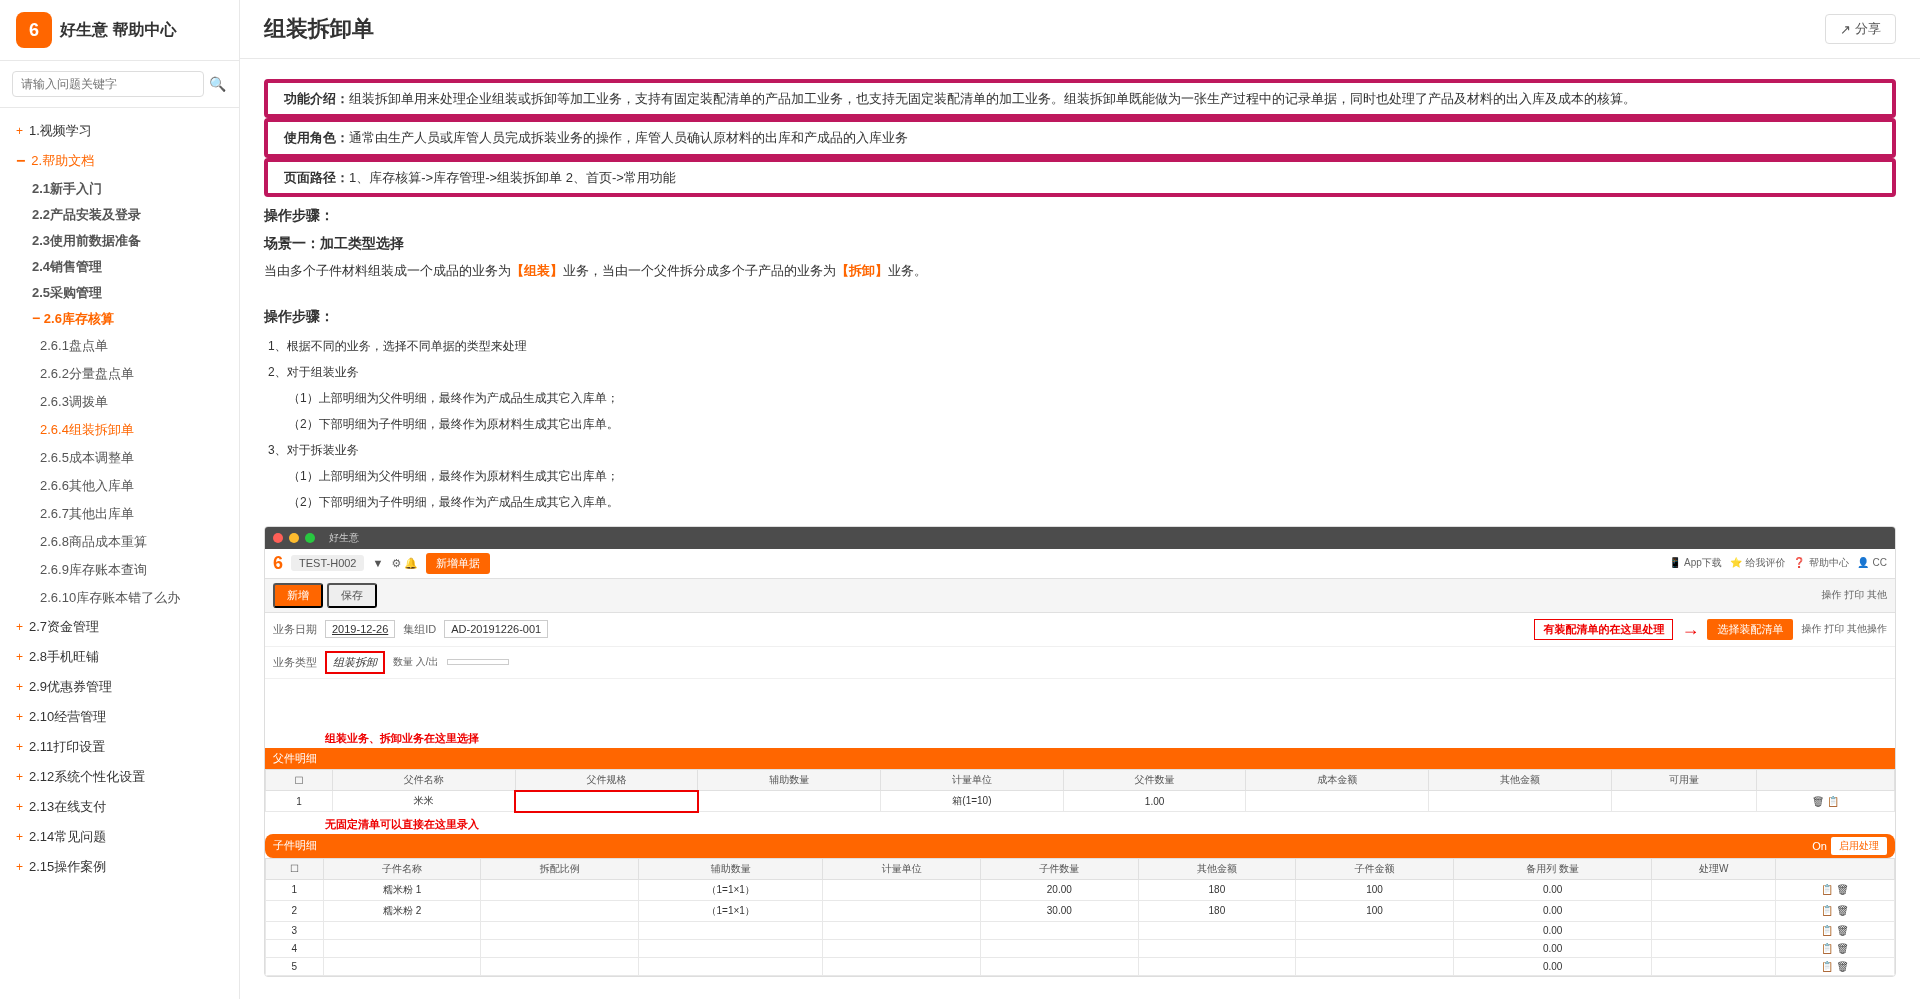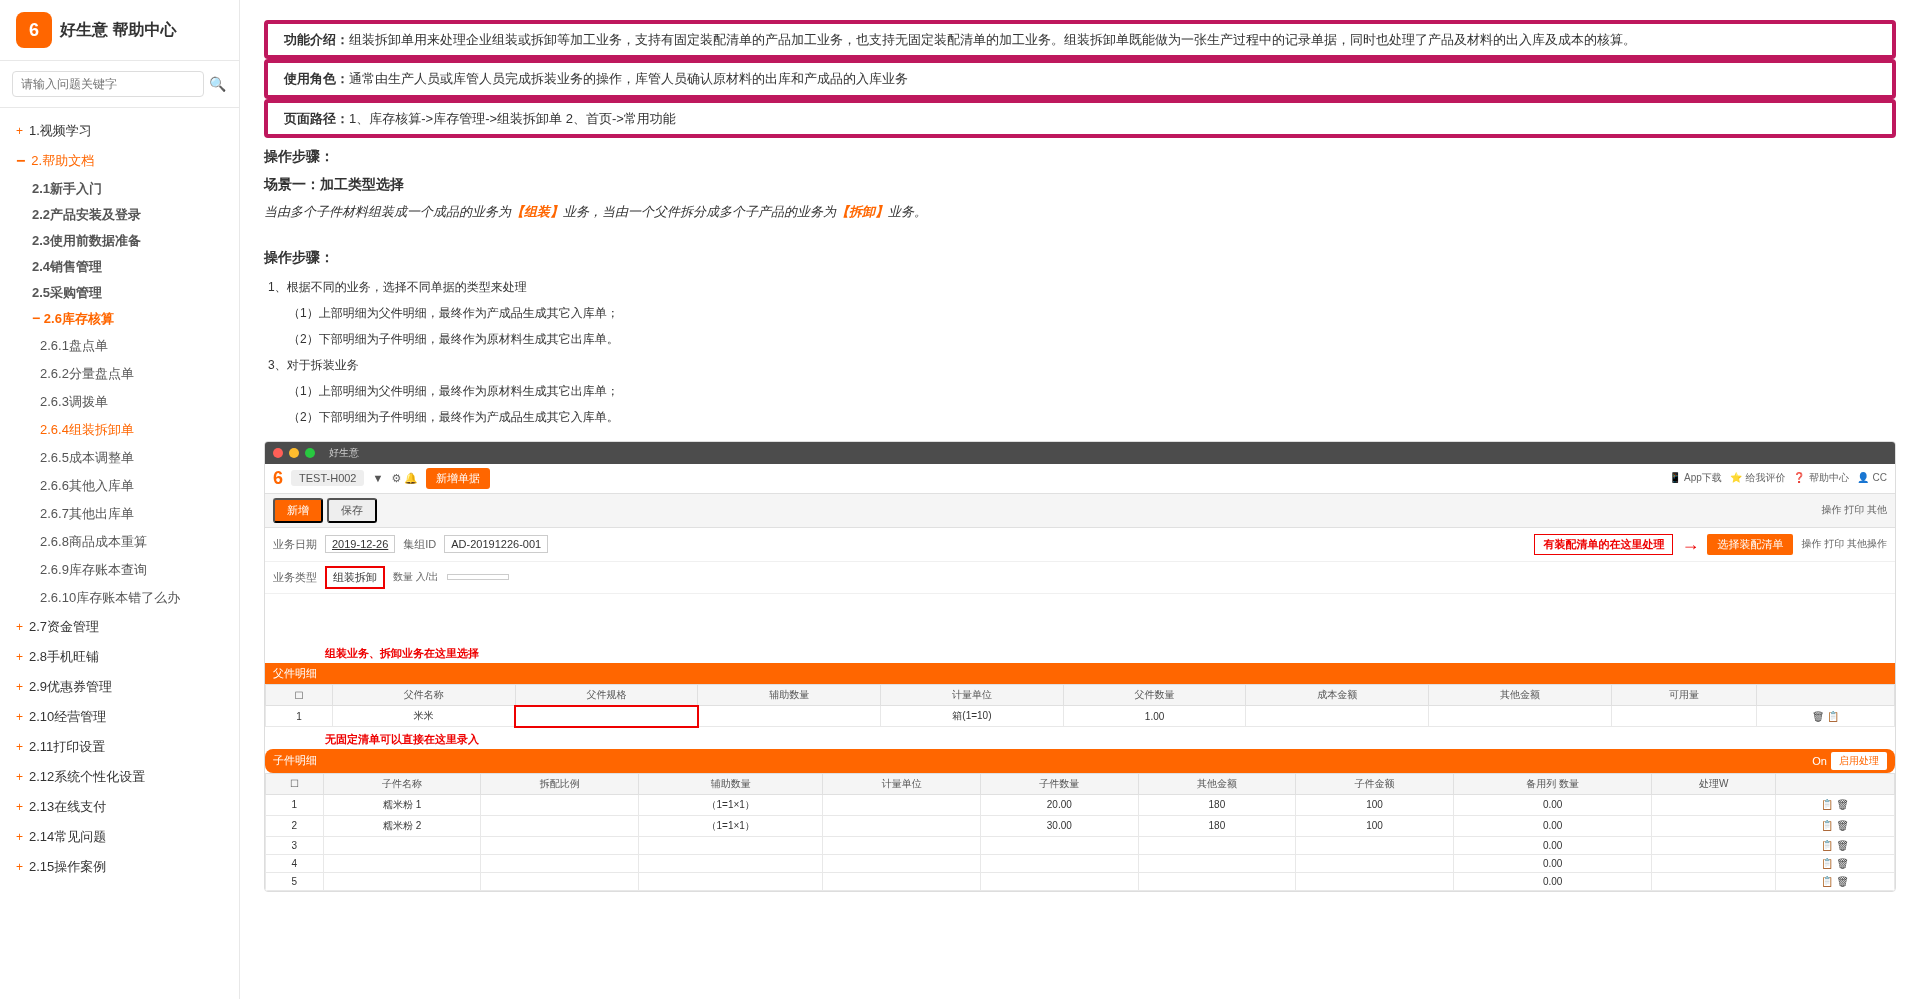--- a/index.html
+++ b/index.html
@@ -159,21 +159,20 @@
       font-size: 14px;
       font-weight: bold;
       margin: 10px 0 6px 0;
       color: #333;
     }
     .content-text {
       font-size: 13px;
       line-height: 1.9;
       color: #333;
       margin-bottom: 24px;
-      font-style: italic;
     }
     .content-text .highlight { color: #f60; font-weight: bold; }
     .step-list {
       font-size: 12px;
       line-height: 2;
       color: #333;
       padding-left: 4px;
     }
     .step-list li { list-style: none; margin-bottom: 2px; }
     .sub-step { padding-left: 20px; }
@@ -347,20 +346,27 @@
       <span>2.14常见问题</span>
     </div>
     <div class="nav-section">
       <span class="plus-icon">+</span>
       <span>2.15操作案例</span>
     </div>
   </nav>
 </div>
 
 <div id="main">
+  <div id="main-header">
+    <h1 class="page-title">组装拆卸单</h1>
+    <button class="share-btn">
+      <span>↗</span>
+      <span>分享</span>
+    </button>
+  </div>
   <div id="main-content">
 
     <div class="info-box">
       <span class="section-label">功能介绍：</span><span>组装拆卸单用来处理企业组装或拆卸等加工业务，支持有固定装配清单的产品加工业务，也支持无固定装配清单的加工业务。组装拆卸单既能做为一张生产过程中的记录单据，同时也处理了产品及材料的出入库及成本的核算。</span>
     </div>
 
     <div class="info-box">
       <span class="section-label">使用角色：</span><span>通常由生产人员或库管人员完成拆装业务的操作，库管人员确认原材料的出库和产成品的入库业务</span>
     </div>
 
@@ -370,20 +376,21 @@
 
     <div class="steps-header">操作步骤：</div>
 
     <div class="scene-header">场景一：加工类型选择</div>
     <div class="content-text">
       当由多个子件材料组装成一个成品的业务为<span class="highlight">【组装】</span>业务，当由一个父件拆分成多个子产品的业务为<span class="highlight">【拆卸】</span>业务。
     </div>
     <div class="steps-header">操作步骤：</div>
     <ul class="step-list">
       <li>1、根据不同的业务，选择不同单据的类型来处理</li>
+      <li>2、对于组装业务</li>
       <li class="sub-step">（1）上部明细为父件明细，最终作为产成品生成其它入库单；</li>
       <li class="sub-step">（2）下部明细为子件明细，最终作为原材料生成其它出库单。</li>
       <li>3、对于拆装业务</li>
       <li class="sub-step">（1）上部明细为父件明细，最终作为原材料生成其它出库单；</li>
       <li class="sub-step">（2）下部明细为子件明细，最终作为产成品生成其它入库单。</li>
     </ul>
 
     <div class="sim-screenshot-wrapper">
 
       <div class="sim-window-bar">
@@ -421,21 +428,21 @@
 
             <span style="flex:1;"></span>
             <span style="color:#e00;font-size:11px;font-weight:bold;border:1px solid #e00;padding:2px 8px;">有装配清单的在这里处理</span>
             <span style="color:#e00;font-size:18px;font-weight:bold;">→</span>
             <button style="background:#f60;color:#fff;border:none;padding:3px 10px;font-size:11px;border-radius:2px;">选择装配清单</button>
             <span style="font-size:10px;color:#666;">操作 打印 其他操作</span>
           </div>
 
           <div style="display:flex;align-items:center;gap:8px;padding:4px 8px;border-bottom:1px solid #f0f0f0;">
             <span style="font-size:11px;color:#666;">业务类型</span>
-            <span style="border:2px solid #e00;padding:2px 6px;font-size:11px;background:#fff;color:#333;">组装拆卸</span>
+            <span style="border:2px solid #e00;padding:2px 6px;font-size:11px;background:#fff;color:#333;font-style:italic;">组装拆卸</span>
             <span style="font-size:10px;color:#666;">数量 入/出</span>
             <span style="border:1px solid #ccc;padding:2px 30px;font-size:11px;background:#fff;"></span>
             <span style="flex:1;"></span>
           </div>
 
           <div style="padding:2px 60px;background:#fff;margin-top:48px;">
             <span style="color:#e00;font-size:11px;font-weight:bold;">组装业务、拆卸业务在这里选择</span>
           </div>
         </div>
 

